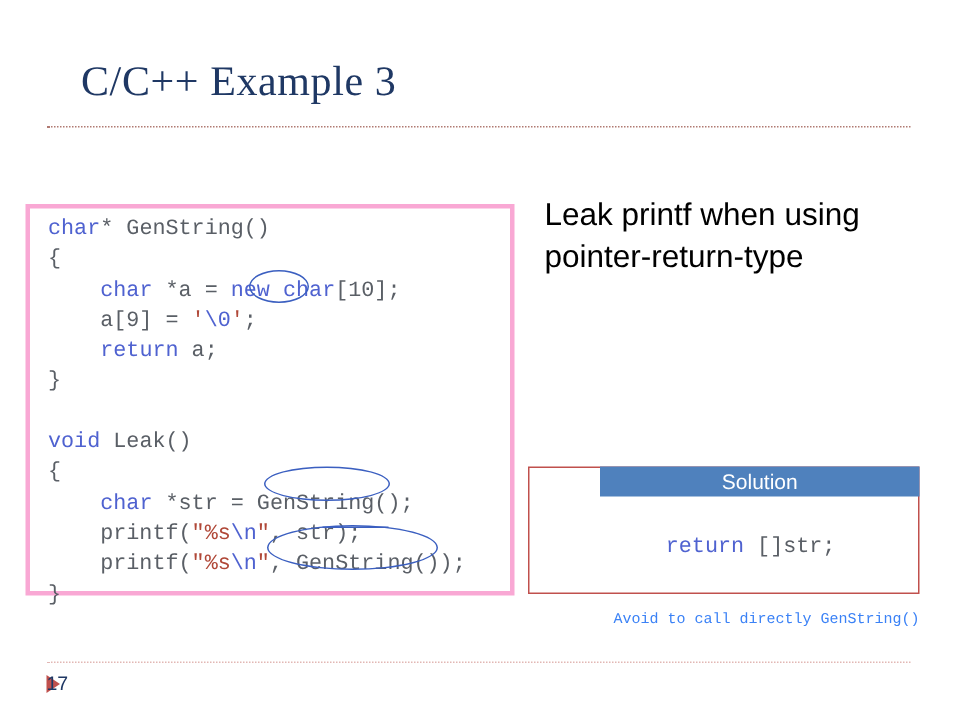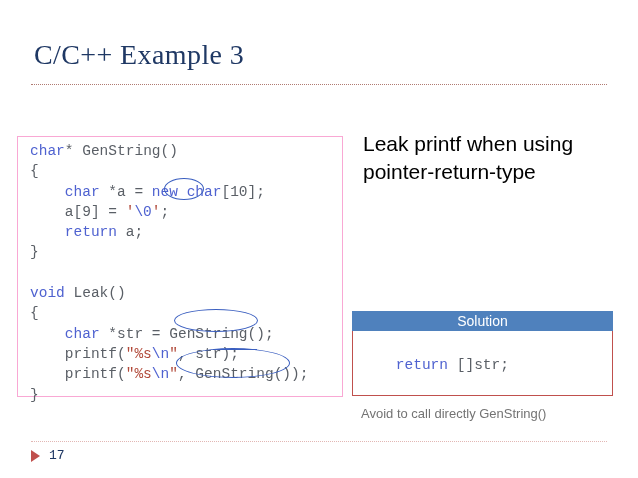--- a/index.html
+++ b/index.html
@@ -12,21 +12,21 @@
     height: 478px;
     position: relative;
     overflow: hidden;
     font-family: "Liberation Sans", sans-serif;
     -webkit-font-smoothing: antialiased;
   }
 
   
   .slide-title {
     position: absolute;
-    left: 34px;
+    left: 54px;
     top: 38px;
     font-family: "Liberation Serif", serif;
     font-size: 28px;
     line-height: 34px;
     color: #1f3864;
     letter-spacing: 0.4px;
     white-space: nowrap;
   }
 
   .title-rule {
@@ -38,21 +38,21 @@
     border-top: 1px dotted #b07a72;
   }
 
   
   .code-panel {
     position: absolute;
     left: 17px;
     top: 136px;
     width: 326px;
     height: 261px;
-    border: 1px solid #f9a8d4;
+    border: 3px solid #f9a8d4;
     background: #ffffff;
     box-sizing: border-box;
   }
 
   .code-body {
     position: absolute;
     left: 12px;
     top: 4px;
     right: 4px;
     font-family: "Liberation Mono", "DejaVu Sans Mono", monospace;
@@ -101,44 +101,45 @@
   
   .solution-box {
     position: absolute;
     left: 352px;
     top: 311px;
     width: 261px;
     height: 85px;
     border: 1px solid #c0504d;
     background: #ffffff;
     box-sizing: border-box;
+    padding-left: 48px;
   }
   .solution-header {
     height: 20px;
     background: #4f81bd;
     color: #ffffff;
     font-size: 14px;
     line-height: 20px;
     text-align: center;
     font-family: "Liberation Sans", sans-serif;
     margin: -1px -1px 0 -1px;
   }
   .solution-code {
     font-family: "Liberation Mono", "DejaVu Sans Mono", monospace;
     font-size: 14.5px;
     line-height: 20px;
     color: #555a60;
     padding: 4px 0 0 8px;
     white-space: pre;
   }
   .solution-note {
-    font-family: Liberation Sans, sans-serif;
-    font-size: 13px;
+    font-family: Liberation Mono, monospace;
+    font-size: 10px;
     line-height: 18px;
-    color: #737373;
+    color: #3b82f6;
     padding: 10px 0 0 8px;
     white-space: nowrap;
   }
 
   
   .footer-rule {
     position: absolute;
     left: 31px;
     top: 441px;
     width: 576px;
@@ -149,23 +150,23 @@
     position: absolute;
     left: 31px;
     top: 450px;
     width: 0; height: 0;
     border-left: 9px solid #c0504d;
     border-top: 6px solid transparent;
     border-bottom: 6px solid transparent;
   }
   .page-number {
     position: absolute;
-    left: 49px;
+    left: 31px;
     top: 448px;
-    font-family: Liberation Mono, monospace;
+    font-family: Liberation Sans, sans-serif;
     font-size: 13px;
     line-height: 16px;
     color: #1f3864;
   }
 </style>
 </head>
 <body>
 
 <div class="slide-title">C/C++ Example 3</div>
 

